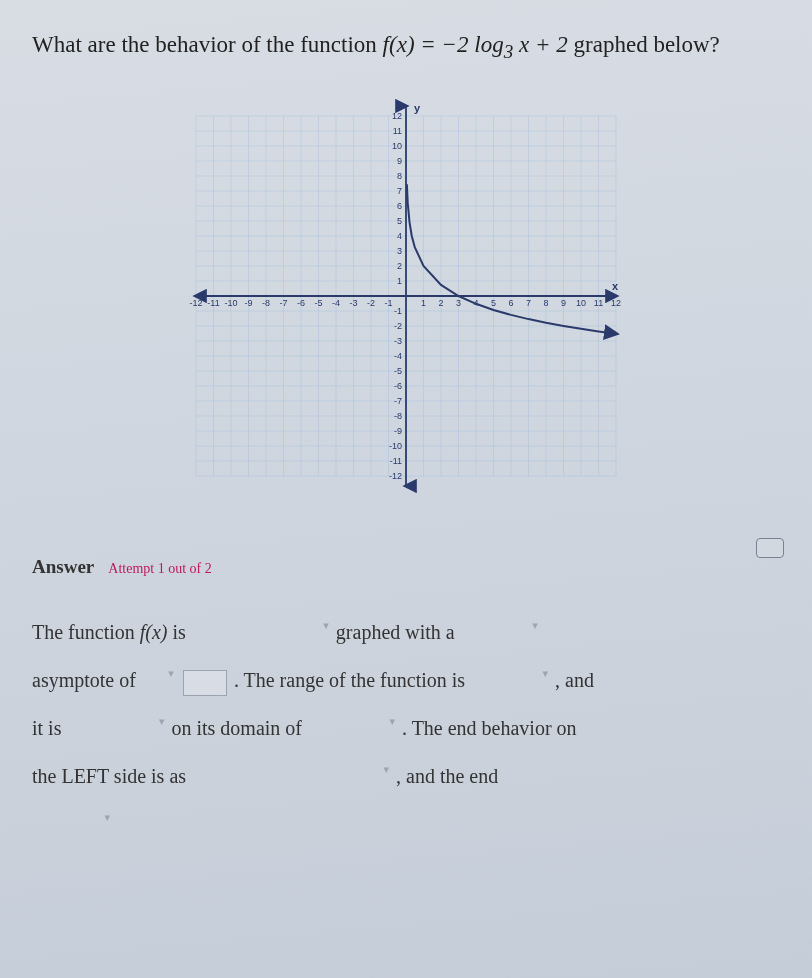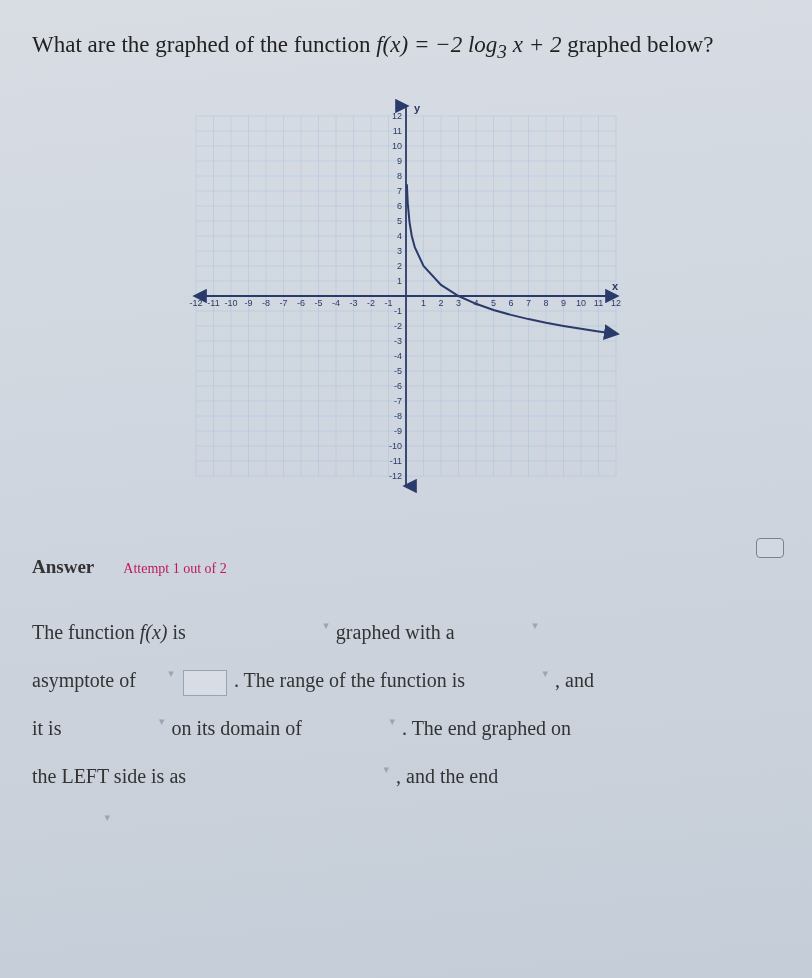--- a/index.html
+++ b/index.html
@@ -33,21 +33,21 @@
     .grid-line { stroke: #8ab0d8; stroke-width: 0.5; opacity: 0.55; }
     .axis { stroke: #2a3a6a; stroke-width: 1.8; }
     .curve { stroke: #2a3a6a; stroke-width: 2; fill: none; }
     .tick-label { font-size: 9px; fill: #2a3a6a; font-family: sans-serif; }
     .axis-label { font-size: 11px; fill: #2a3a6a; font-family: sans-serif; font-weight: bold; }
     .arrow { fill: #2a3a6a; }
     .answer-section { margin-top: 40px; }
     .answer-header {
       display: flex;
       align-items: baseline;
-      gap: 29px;
+      gap: 14px;
       margin-bottom: 30px;
     }
     .answer-label { font-size: 19px; font-weight: 600; color: #333; }
     .attempt { font-size: 14px; color: #be185d; }
     .keyboard-icon {
       position: absolute;
       right: 28px;
       margin-top: -70px;
       width: 28px;
       height: 20px;
@@ -84,21 +84,21 @@
       background: rgba(255,255,255,0.25);
       vertical-align: middle;
       margin: 0 2px;
       cursor: text;
     }
   </style>
 </head>
 <body>
 
 <div class="question">
-  <span>What are the graphed of the function </span>
+  <span>What are the behavior of the function </span>
   <span style="font-style:italic;">
     <span style="font-weight:500">f</span>(<span>x</span>) = −2 log<sub>3</sub> <span>x</span> + 2
   </span>
   <span> graphed below?</span>
 </div>
 
 <div class="chart-wrap">
   <div class="chart">
     <svg viewBox="0 0 440 400">
       <defs>
@@ -246,19 +246,19 @@
     <span>asymptote of</span>
     <span class="drop">&nbsp;&nbsp;&nbsp;</span>
     <span class="input-box"></span>
     <span>. The range of the function is</span>
     <span class="drop">&nbsp;&nbsp;&nbsp;&nbsp;&nbsp;&nbsp;&nbsp;&nbsp;&nbsp;&nbsp;&nbsp;&nbsp;</span>
     <span>, and</span><br>
     <span>it is</span>
     <span class="drop">&nbsp;&nbsp;&nbsp;&nbsp;&nbsp;&nbsp;&nbsp;&nbsp;&nbsp;&nbsp;&nbsp;&nbsp;&nbsp;&nbsp;&nbsp;&nbsp;</span>
     <span>on its domain of</span>
     <span class="drop">&nbsp;&nbsp;&nbsp;&nbsp;&nbsp;&nbsp;&nbsp;&nbsp;&nbsp;&nbsp;&nbsp;&nbsp;&nbsp;&nbsp;</span>
-    <span>. The end graphed on</span><br>
+    <span>. The end behavior on</span><br>
     <span>the LEFT side is as</span>
     <span class="drop">&nbsp;&nbsp;&nbsp;&nbsp;&nbsp;&nbsp;&nbsp;&nbsp;&nbsp;&nbsp;&nbsp;&nbsp;&nbsp;&nbsp;&nbsp;&nbsp;&nbsp;&nbsp;&nbsp;&nbsp;&nbsp;&nbsp;&nbsp;&nbsp;&nbsp;&nbsp;&nbsp;&nbsp;&nbsp;&nbsp;&nbsp;&nbsp;&nbsp;&nbsp;&nbsp;&nbsp;</span>
     <span>, and the end</span><br>
     <span class="drop">&nbsp;&nbsp;&nbsp;&nbsp;&nbsp;&nbsp;&nbsp;&nbsp;&nbsp;&nbsp;&nbsp;&nbsp;</span>
   </div>
 </div>
 
 </body></html>

